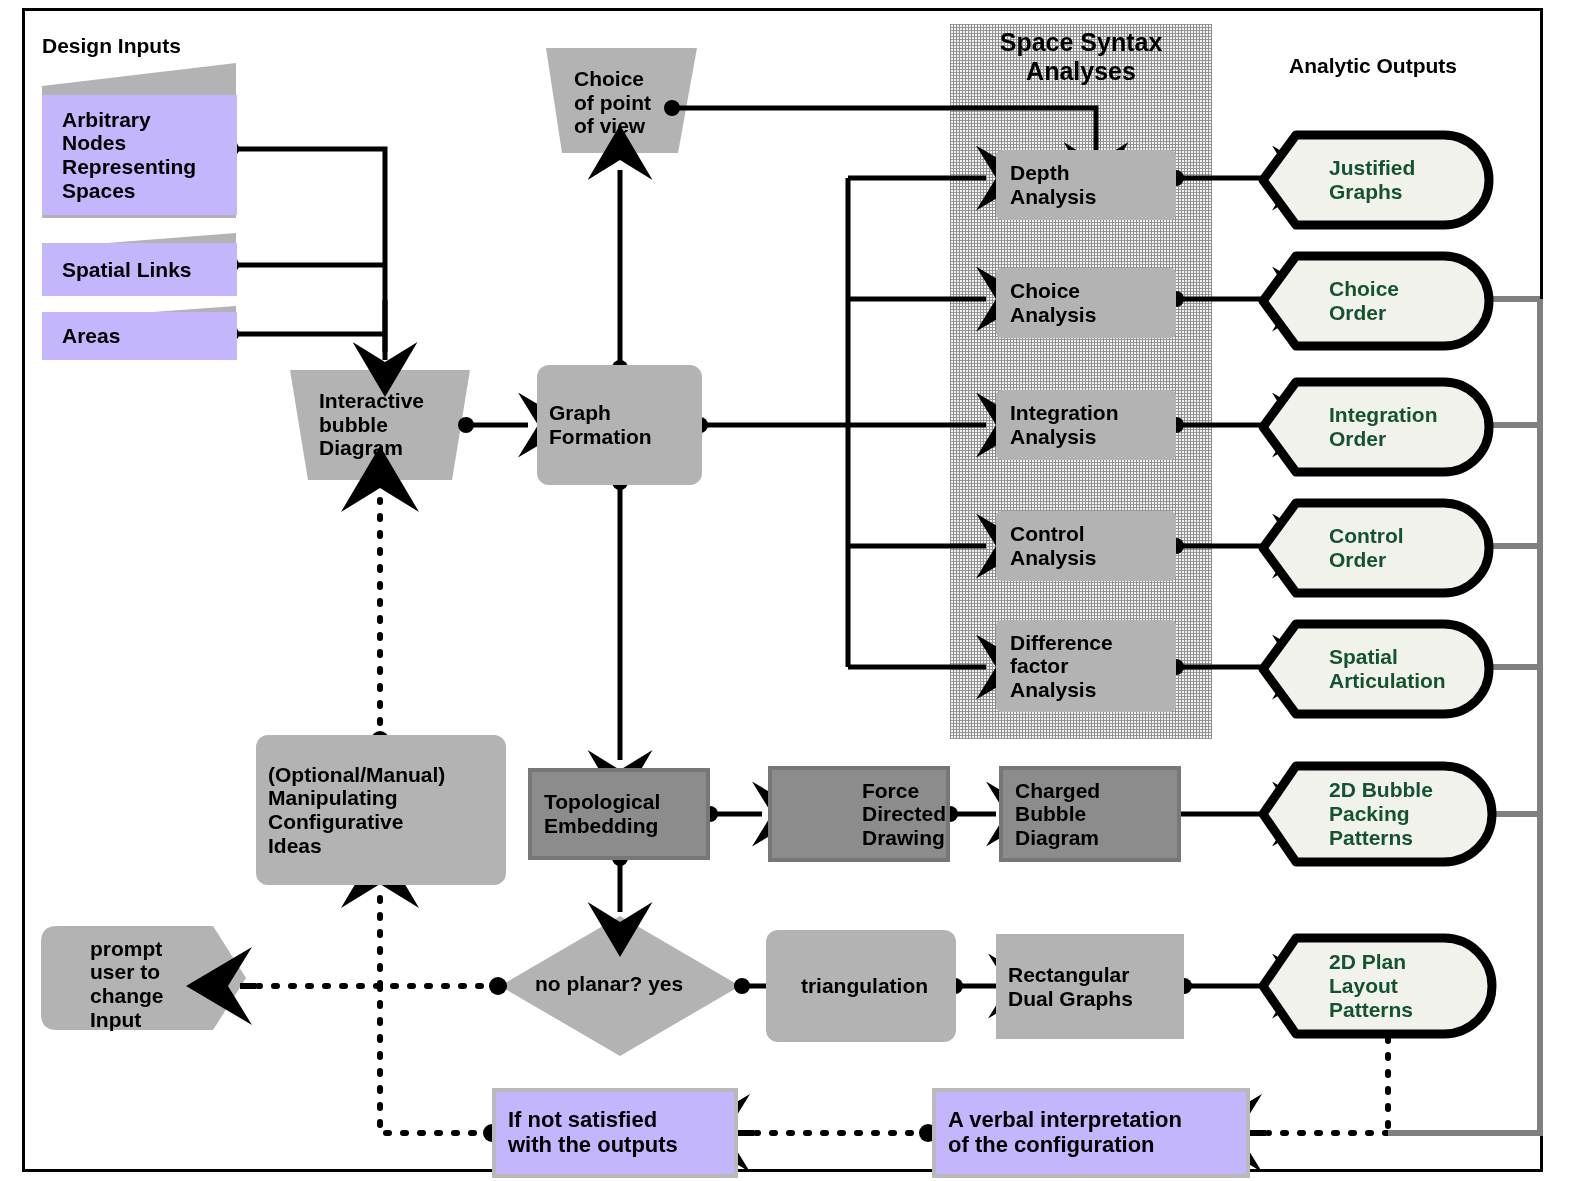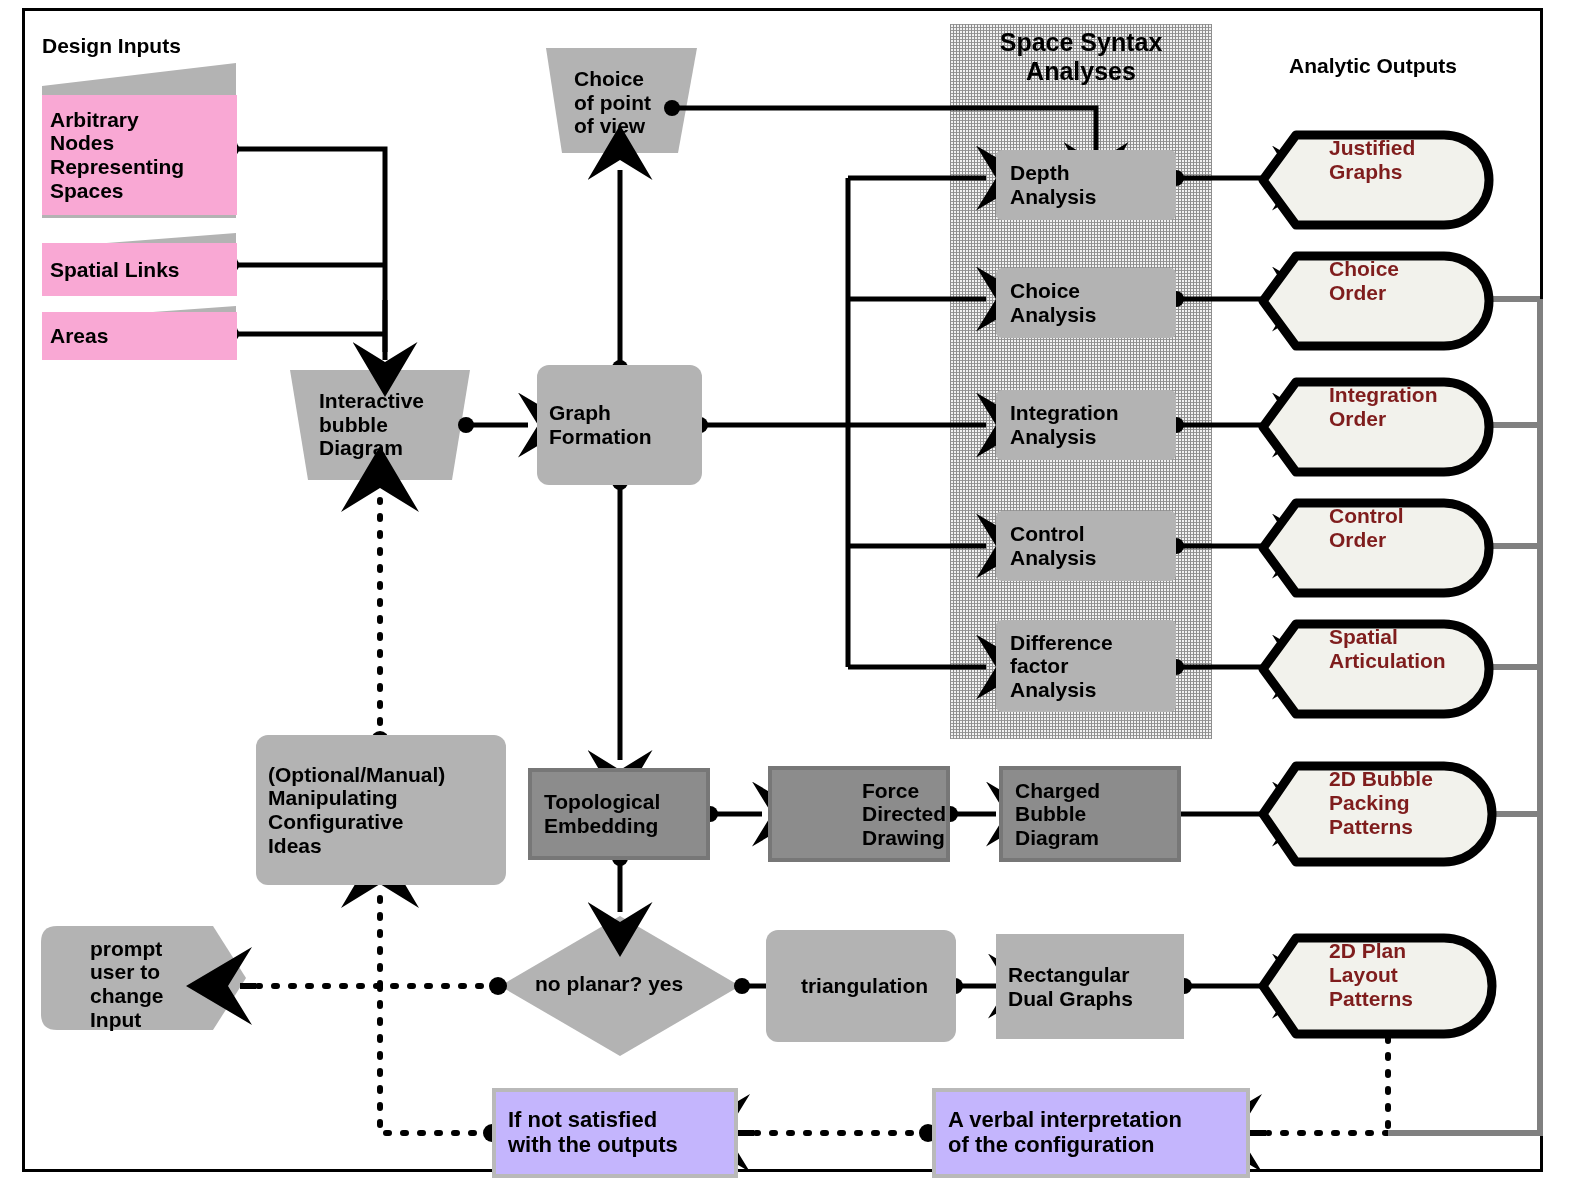--- a/index.html
+++ b/index.html
@@ -17,28 +17,28 @@
   .pbox.rounded{border-radius:12px;}
   .pbox.center{justify-content:center;padding-left:7px;text-align:center;}
 
   
   .dbox{background:#8c8c8c;border:4px solid #777;padding-left:12px;font-size:21px;}
 
   
   .wbox{background:#c4b5fd;border:4px solid #b9b9b9;padding-left:12px;font-size:22px;}
 
   
-  .trapinput{background:#f9a8d4;font-size:21px;padding-left:8px;}
+  .trapinput{background:#c4b5fd;font-size:21px;padding-left:20px;}
 
   
   .abox{background:#b3b3b3;border-radius:6px;padding-left:14px;font-size:21px;}
 
   
-  .outflag{position:absolute;font-size:21px;font-weight:bold;display:flex;
-           padding-left:34px;box-sizing:border-box;color:#7f1d1d;}
+  .outflag{position:absolute;font-size:21px;font-weight:bold;display:flex;align-items:center;
+           padding-left:34px;box-sizing:border-box;color:#14532d;}
 
   
   #sspanel{position:absolute;left:950px;top:24px;width:262px;height:715px;
            background:
              repeating-linear-gradient(90deg,#8e8e8e 0 1px,rgba(0,0,0,0) 1px 3px),
              repeating-linear-gradient(0deg,#9a9a9a 0 1px,rgba(0,0,0,0) 1px 3px),
              #f2f2f2;}
   #sstitle{position:absolute;left:950px;top:28px;width:262px;text-align:center;
            font-size:25px;font-weight:bold;line-height:1.15;}
   .dlabel{position:absolute;font-size:21px;font-weight:bold;white-space:nowrap;}

